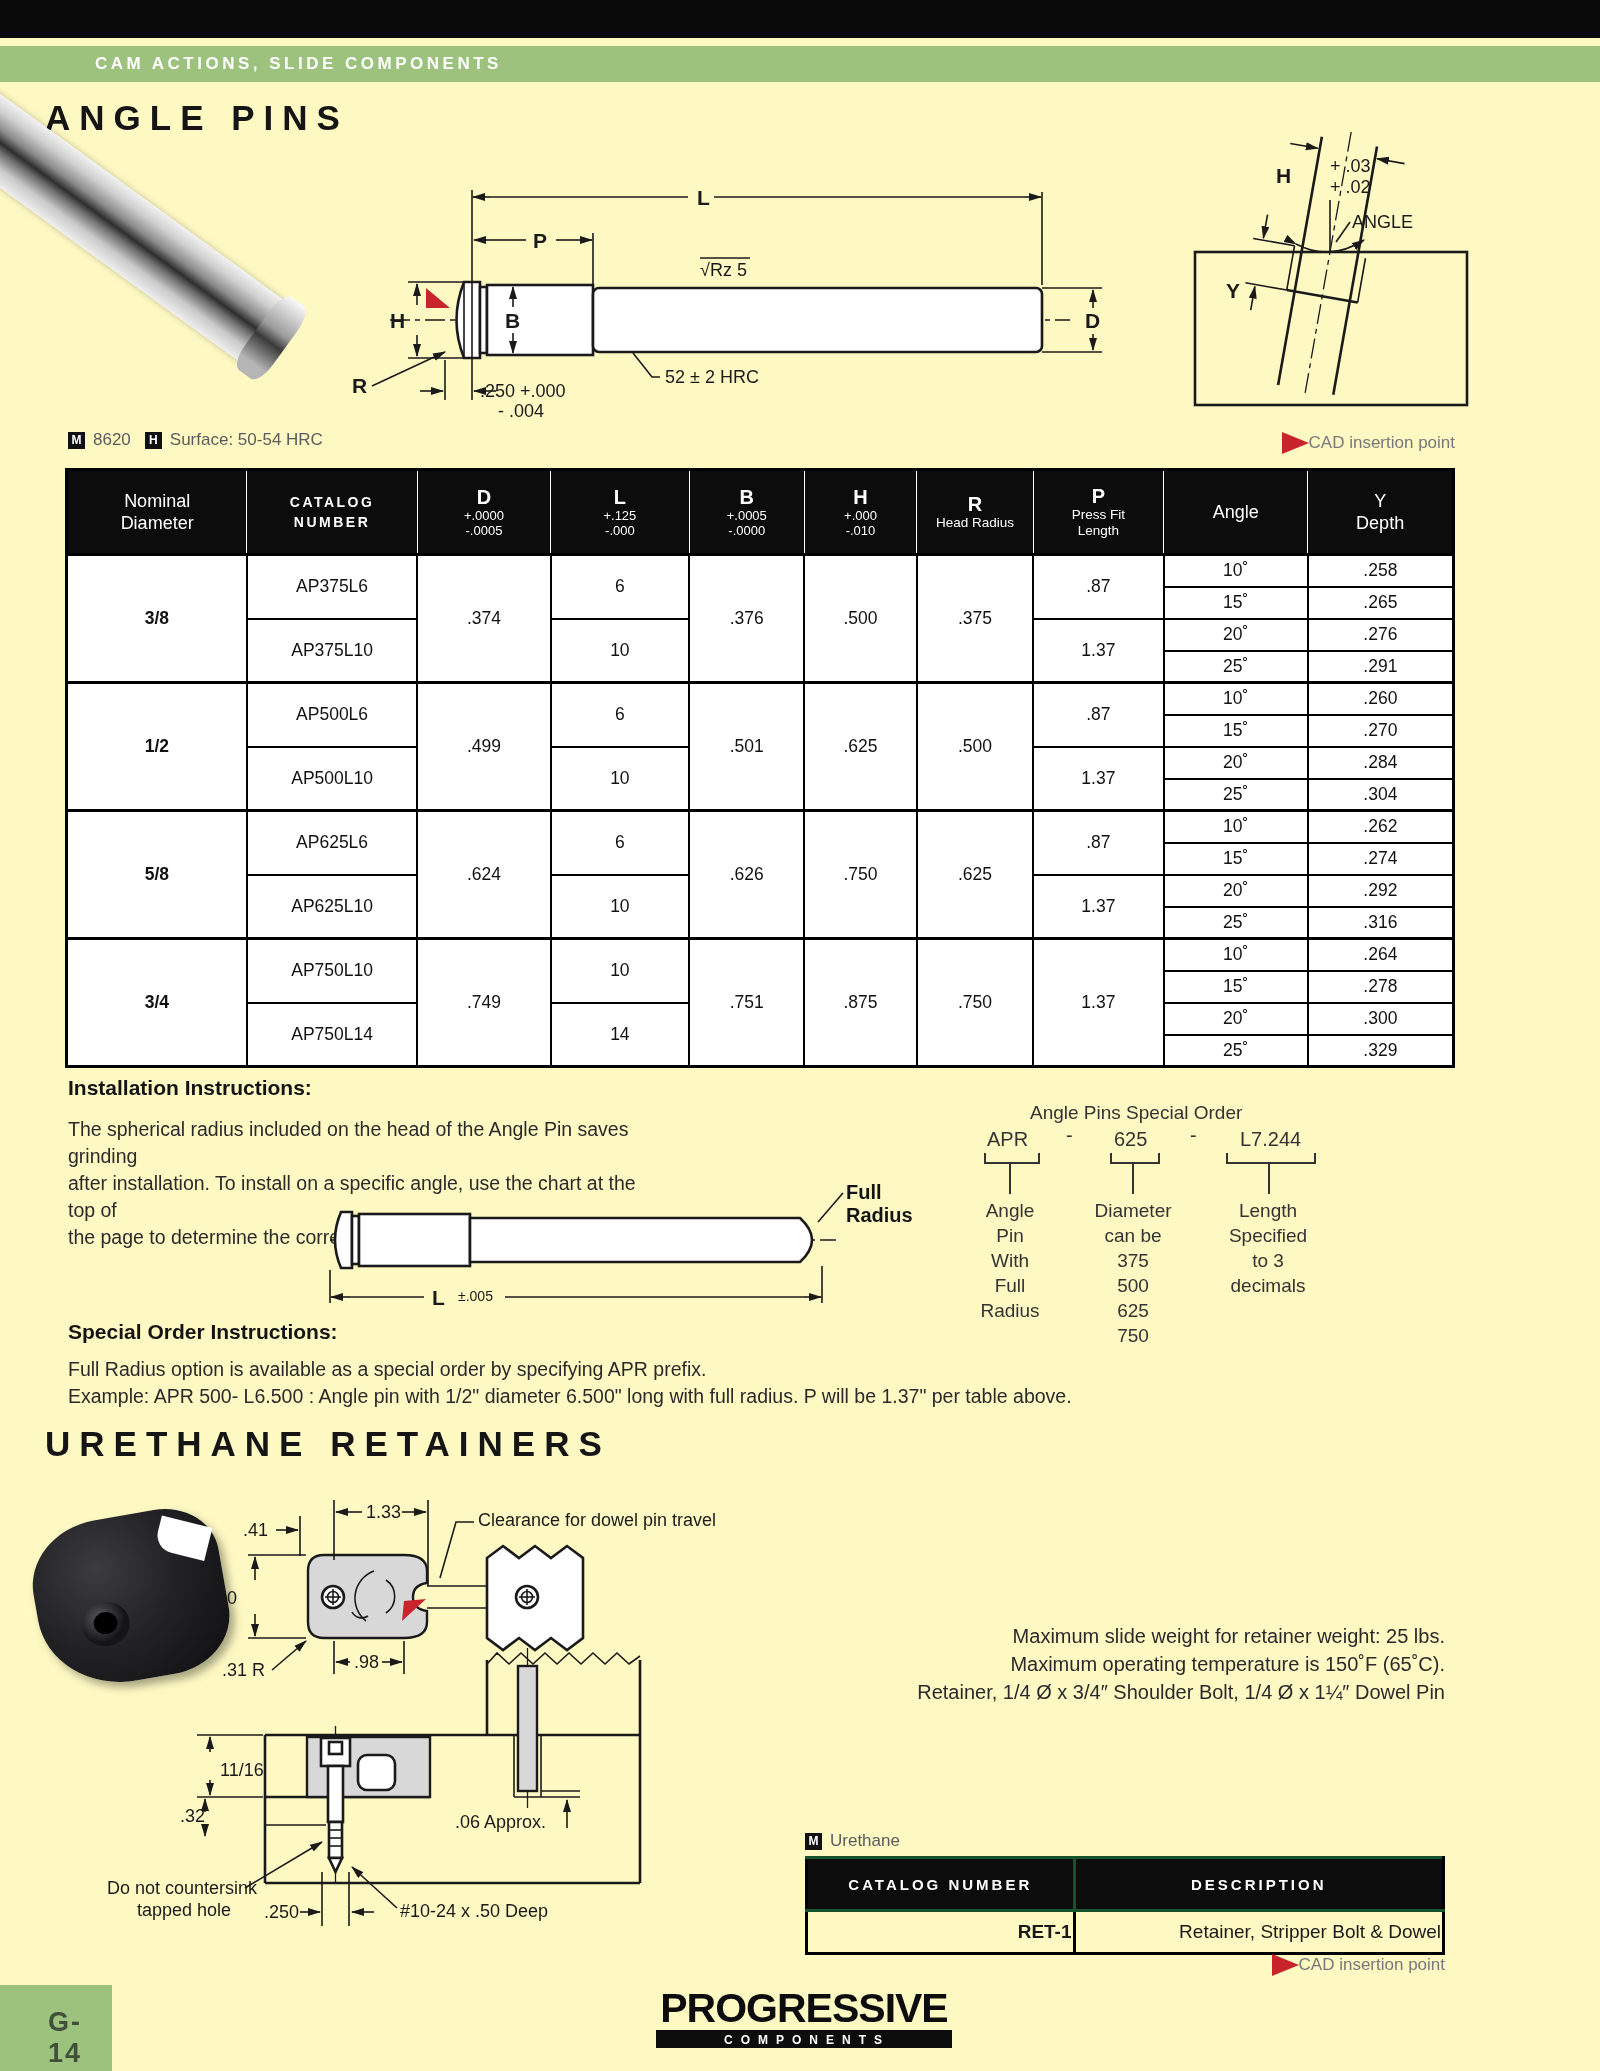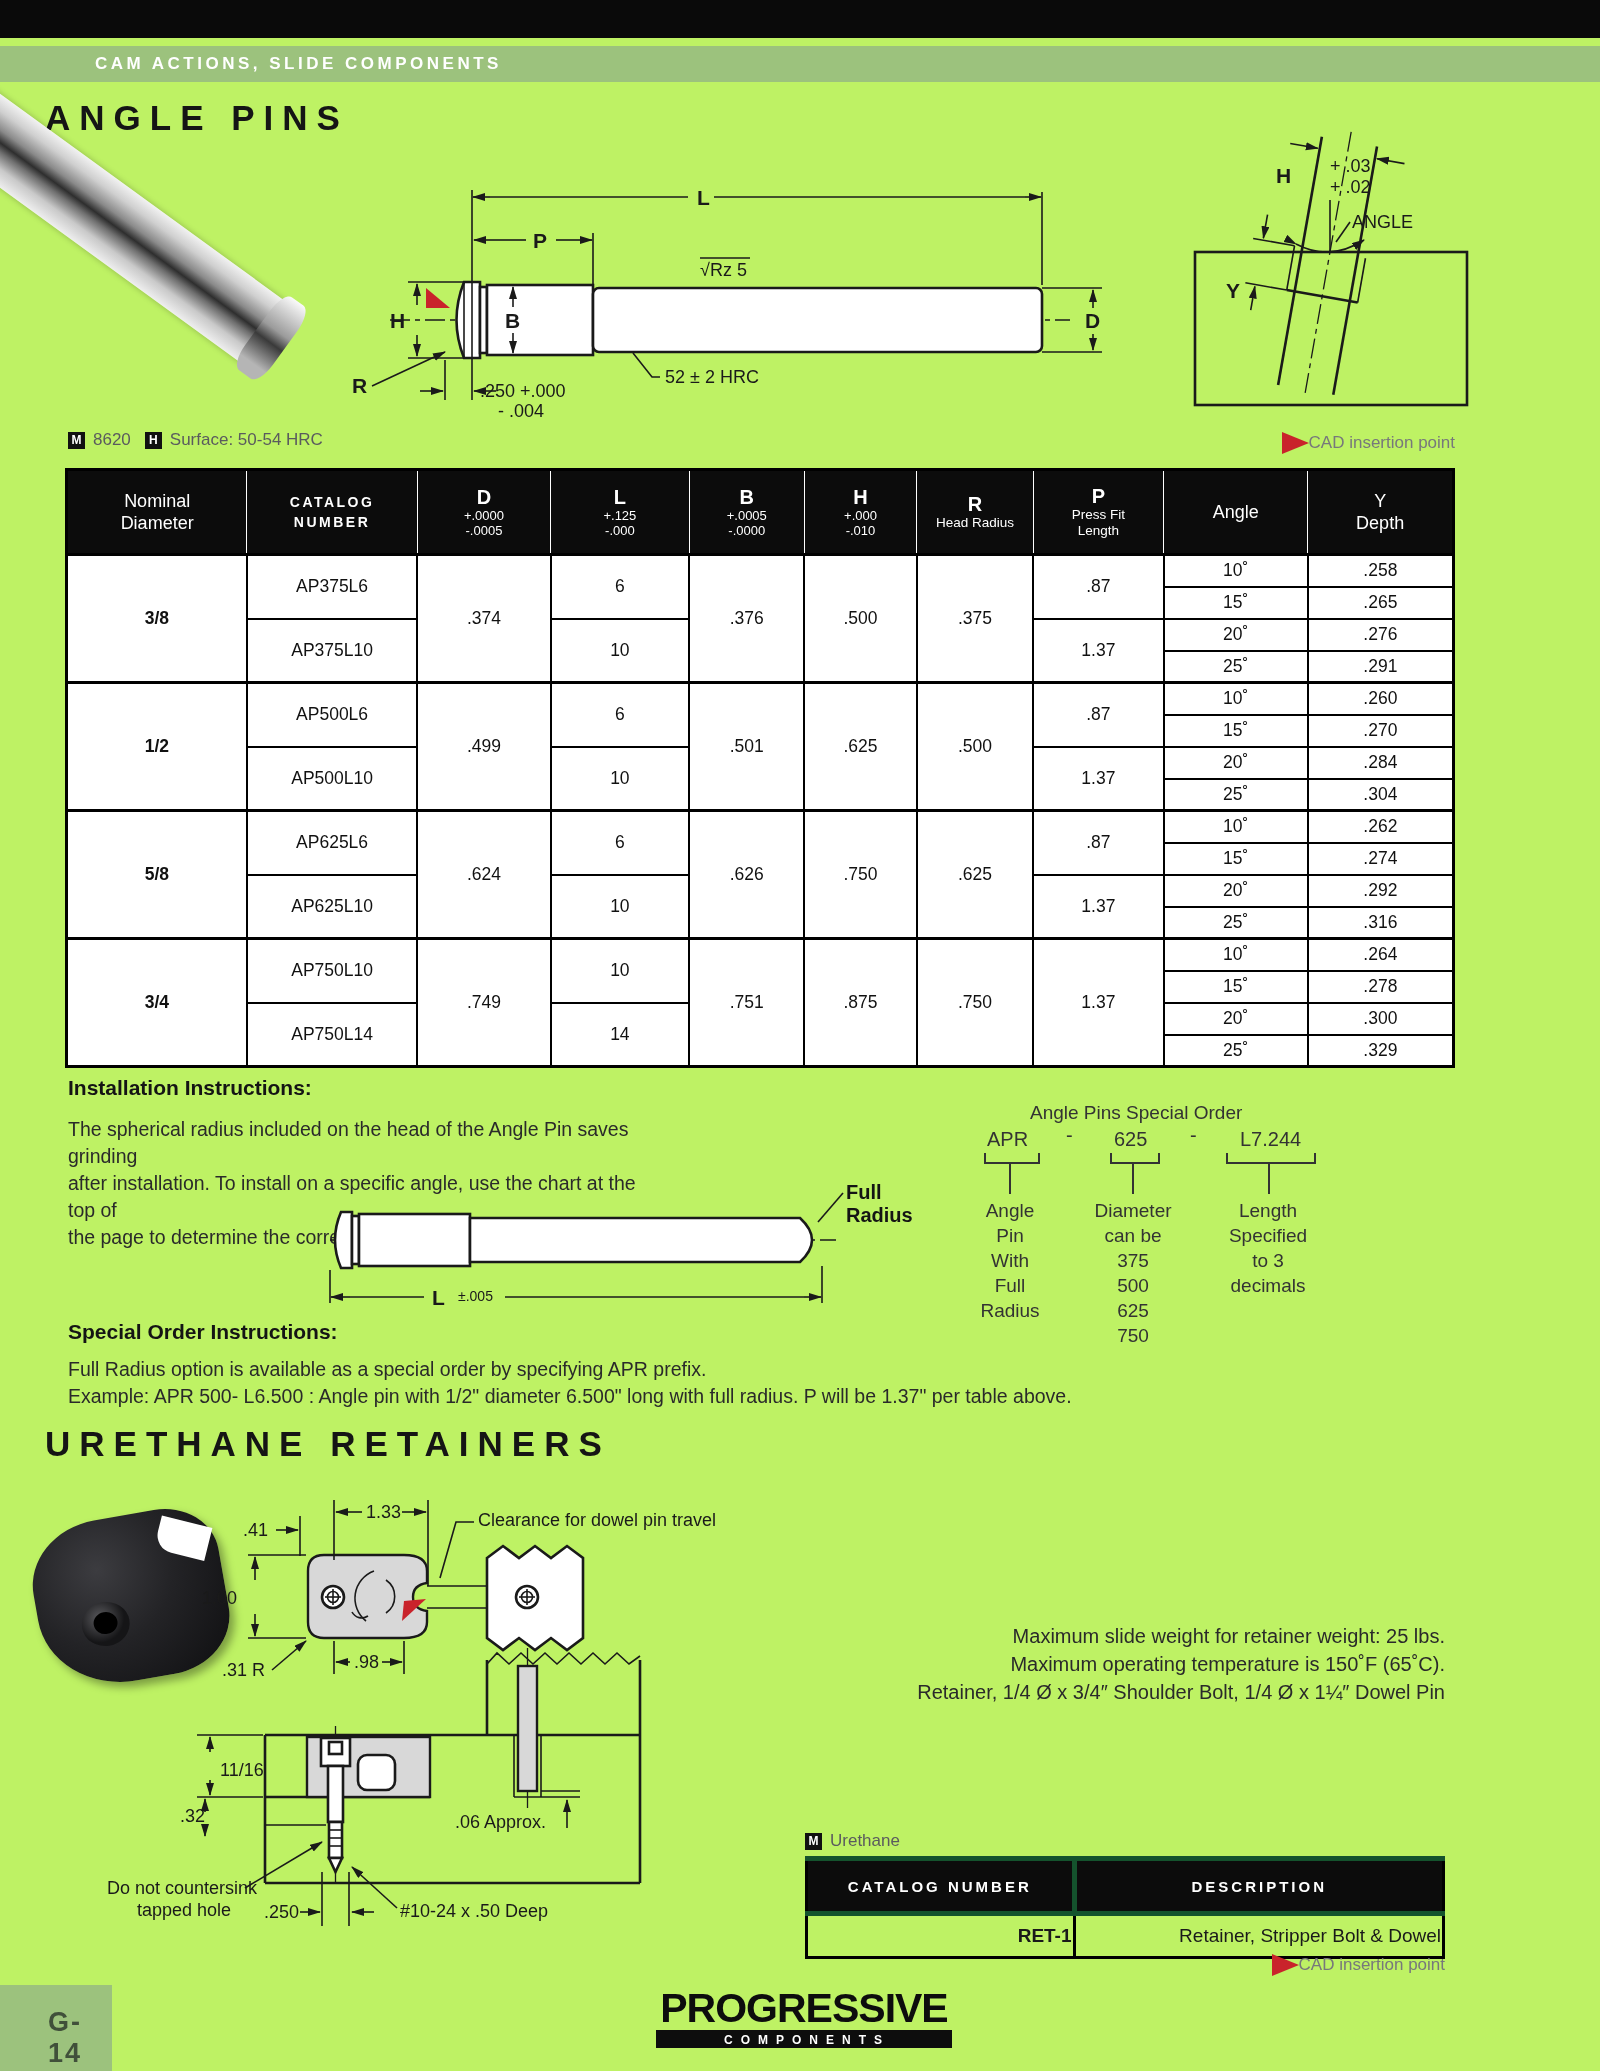--- a/index.html
+++ b/index.html
@@ -1,16 +1,16 @@
 <!DOCTYPE html>
 <html><head>
 <meta charset="utf-8">
 <style>
   html,body{margin:0;padding:0;background:#fff;}
-  #page{position:relative;width:1600px;height:2071px;background:#bef264;overflow:hidden;
+  #page{position:relative;width:1600px;height:2071px;background:#fef9c3;overflow:hidden;
         font-family:"Liberation Sans",sans-serif;color:#1a1a1a;}
   .abs{position:absolute;}
   
   .topbar{left:0;top:0;width:1600px;height:38px;background:#0a0a0a;}
   .greenbar{left:0;top:46px;width:1600px;height:36px;background:#9cc27d;}
   .greenbar span{position:absolute;left:95px;top:0;line-height:36px;color:#fff;font-weight:bold;
                  font-size:17px;letter-spacing:3.5px;}
   
   .sec-title{font-weight:bold;font-size:35px;letter-spacing:9px;color:#151515;}
   
@@ -61,21 +61,21 @@
   .sod{font-size:19px;color:#333;}
   .sod-code{font-size:20px;color:#333;}
   .bracket{border-left:2px solid #333;border-right:2px solid #333;border-bottom:2px solid #333;height:9px;}
   .stem{width:2px;background:#333;}
   .sod-col{text-align:center;line-height:25px;}
   .fr-label{font-weight:bold;font-size:20px;line-height:23px;color:#141414;}
   
   .ur-notes{text-align:right;font-size:20px;line-height:28px;color:#2a2a2a;}
   table.ur{border-collapse:collapse;table-layout:fixed;width:640px;}
   table.ur th{background:#0c0c0c;color:#fff;font-size:15px;font-weight:bold;letter-spacing:3px;
-      height:48px;border:5px solid #14532d;vertical-align:middle;}
+      height:48px;border:3px solid #14532d;vertical-align:middle;}
   table.ur th:first-child{border-left:3px solid #000;} table.ur th:last-child{border-right:3px solid #000;}
   table.ur td{border:3px solid #000;text-align:right;font-size:19px;height:38px;vertical-align:middle;}
   td.ret{font-weight:bold;font-size:18px;}
   
   .gbox{left:0;top:1985px;width:112px;height:86px;background:#9cc27d;}
   .gbox span{position:absolute;left:16px;top:22px;font-size:27px;font-weight:bold;letter-spacing:2px;color:#40503a;margin-left:32px;}
   .logo{left:656px;top:1988px;width:296px;text-align:center;}
   .logo .l1{font-size:41px;font-weight:bold;letter-spacing:-1px;color:#0d0d0d;line-height:40px;}
   .logo .l2{margin-top:2px;background:#0d0d0d;color:#fff;font-size:12px;font-weight:bold;
             letter-spacing:8px;padding:3px 0 1px 6px;}

